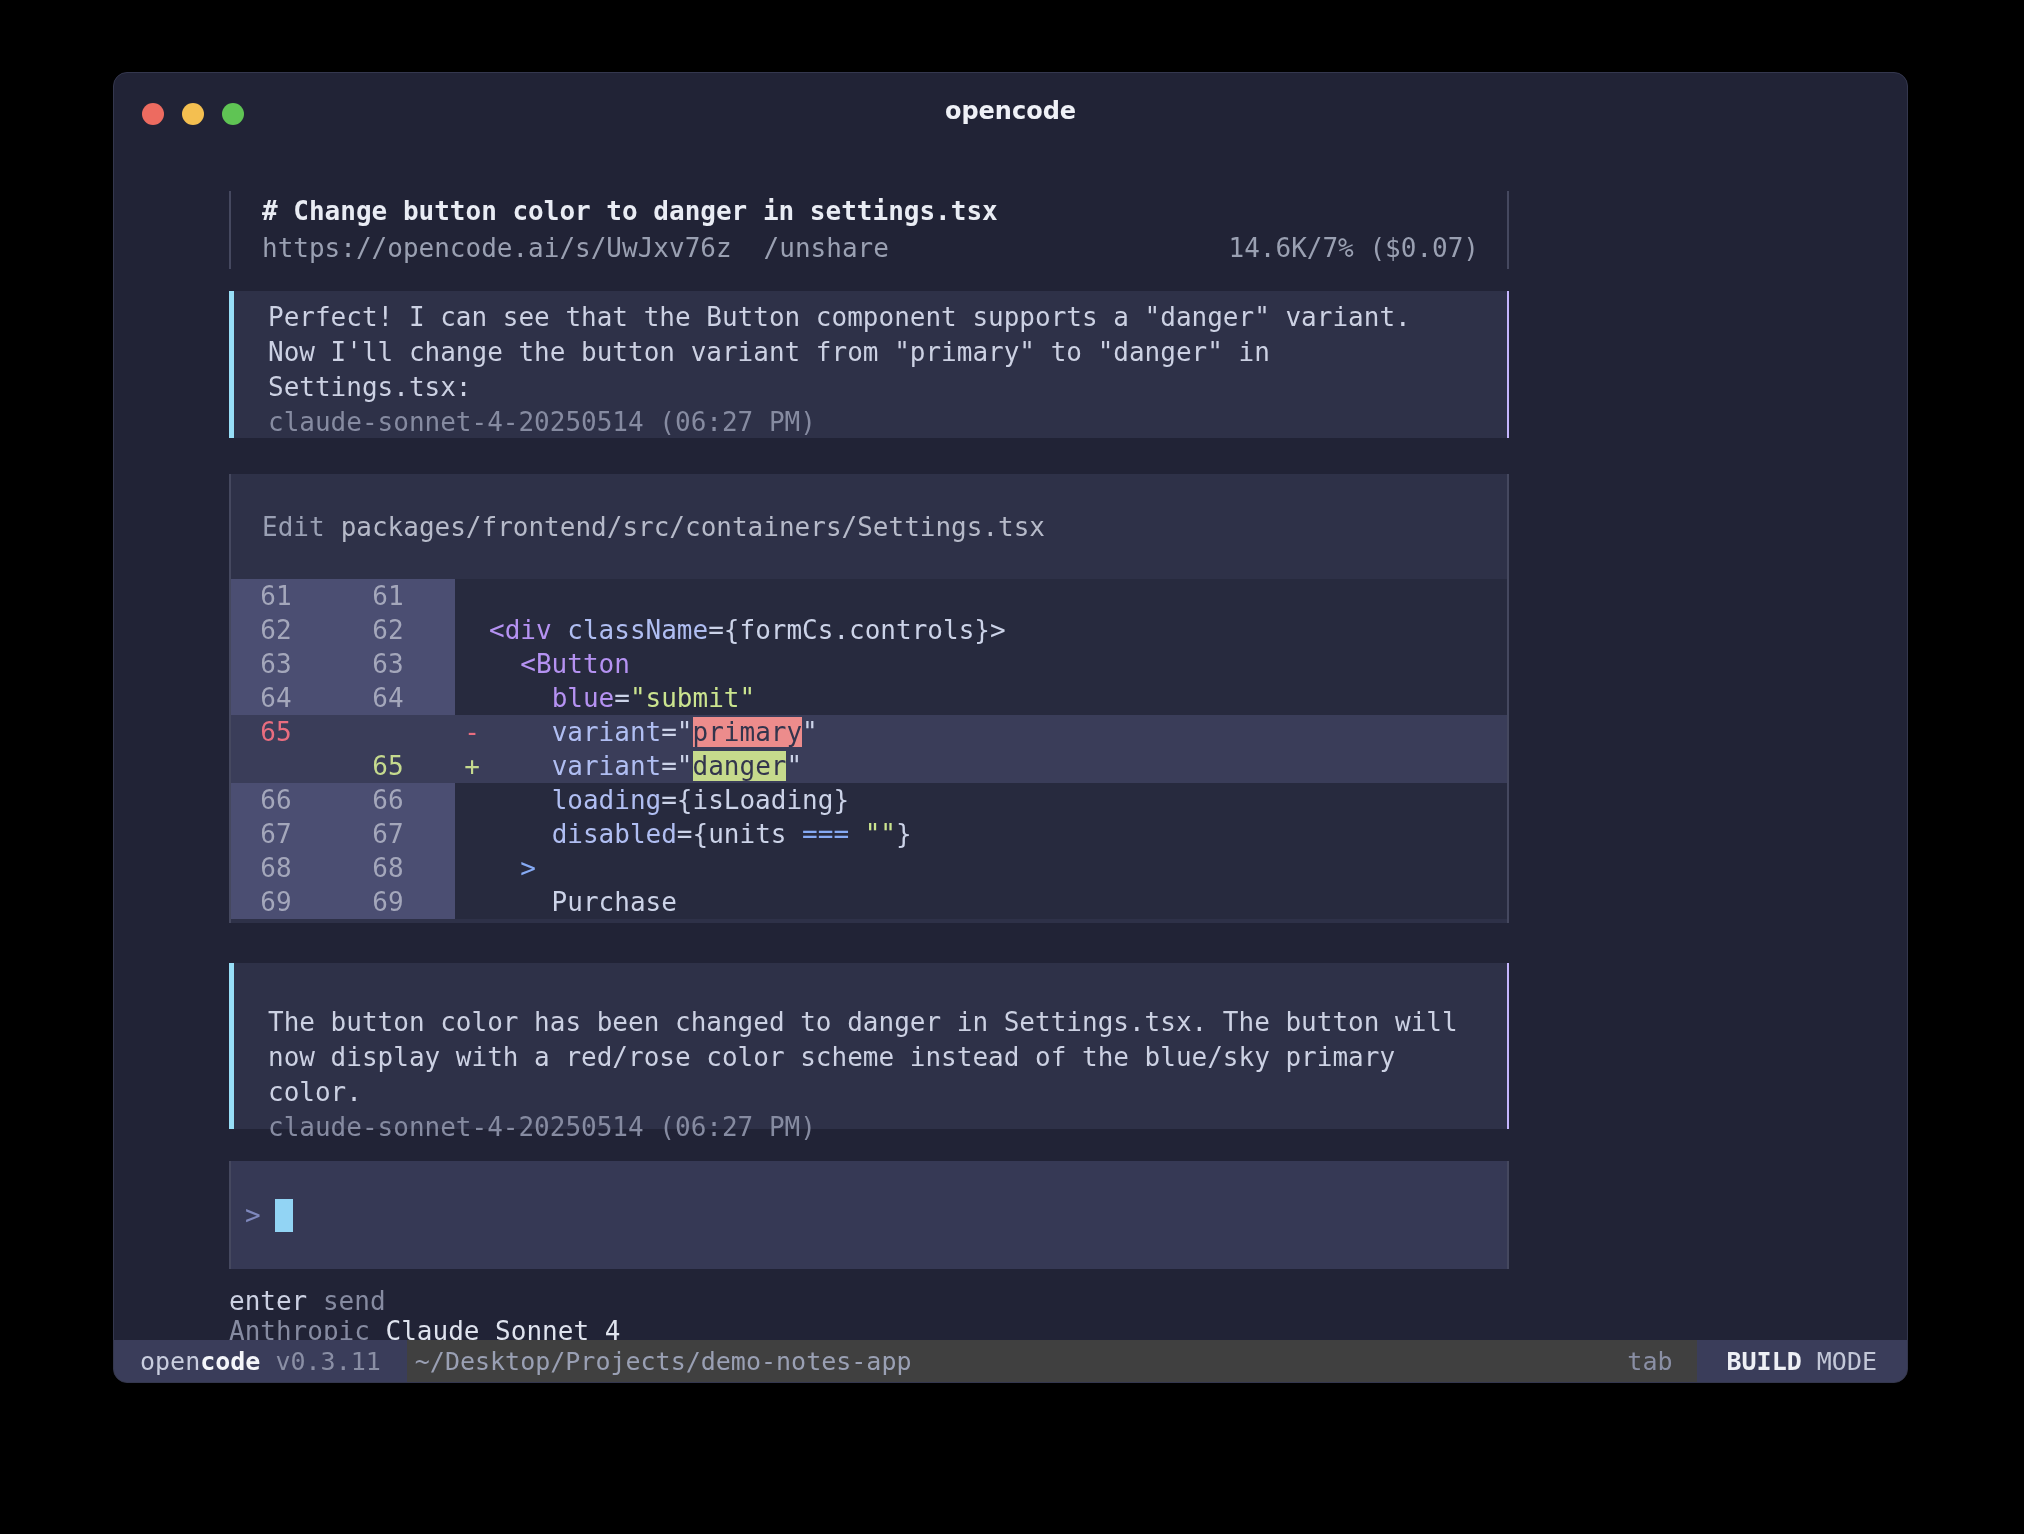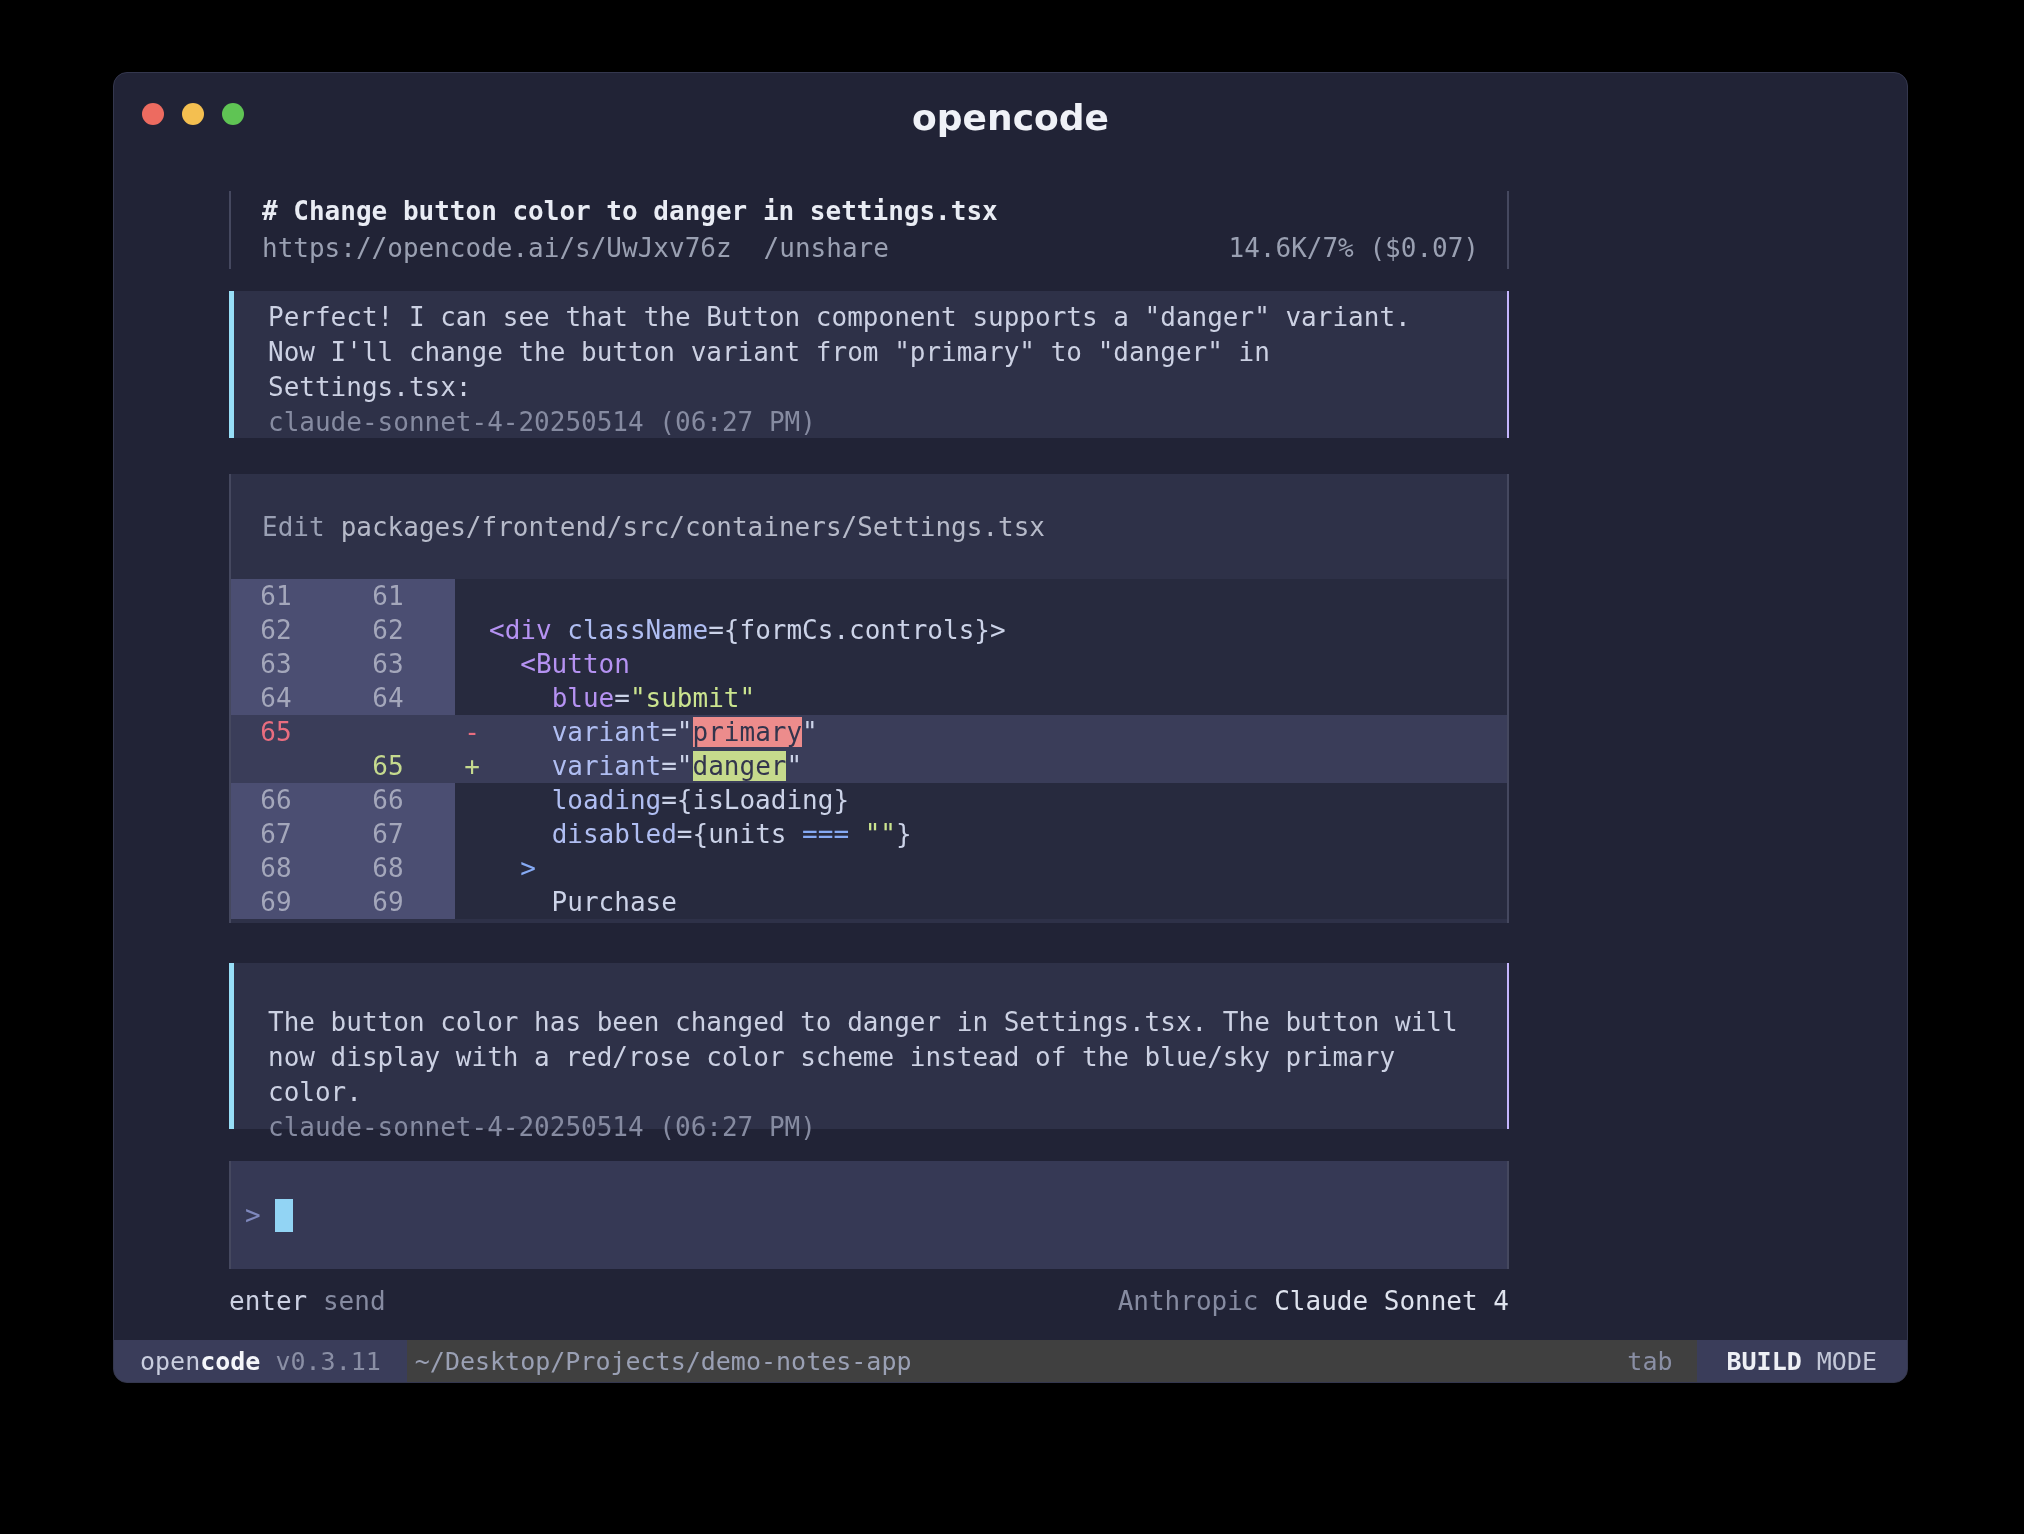--- a/index.html
+++ b/index.html
@@ -9,21 +9,21 @@
           background:#212336;border:1px solid #34374e;border-radius:14px;
           overflow:hidden;box-sizing:border-box;}
   
   .titlebar{position:absolute;top:0;left:0;right:0;height:76px;}
   .lights{position:absolute;left:28px;top:30px;display:flex;gap:18px;}
   .light{width:22px;height:22px;border-radius:50%;}
   .light.red{background:#ed6b60;}
   .light.yellow{background:#f4bf50;}
   .light.green{background:#5fc454;}
   .wtitle{position:absolute;top:24px;left:0;right:0;text-align:center;
-          font-family:"DejaVu Sans",sans-serif;font-weight:bold;font-size:36px;color:#eff1f7;}
+          font-family:"DejaVu Sans",sans-serif;font-weight:bold;font-size:24px;color:#eff1f7;}
   
   .block{position:absolute;left:115px;width:1280px;box-sizing:border-box;}
   
   .task-header{top:118px;height:78px;border-left:2px solid #45485f;border-right:2px solid #45485f;
                padding:2px 28px 0 31px;font-size:26px;line-height:37px;}
   .task-title{color:#e9ecf4;font-weight:bold;white-space:pre;}
   .task-sub{display:flex;justify-content:space-between;color:#9aa0b2;}
   .task-sub .action{margin-left:32px;}
   
   .msg{background:#2e3148;border-left:5px solid #97def7;border-right:2px solid #c4b5fd;
@@ -55,21 +55,21 @@
   .hd{background:#ec8c8c;color:#33354d;}
   .ha{background:#c6da8c;color:#33354d;}
   
   .inputbox{top:1088px;height:108px;background:#363955;border-left:2px solid #45485f;
             border-right:2px solid #45485f;display:flex;align-items:center;
             padding-left:14px;font-size:26px;}
   .prompt{color:#7f88bd;}
   .cursor{display:inline-block;width:18px;height:33px;background:#92d4f4;margin-left:14px;
           vertical-align:middle;}
   
-  .hints{top:1213px;display:flex;justify-content:space-between;font-size:26px;line-height:30px;}
+  .hints{top:1213px;display:flex;font-size:26px;line-height:30px;flex-direction:column;}
   .dim{color:#868ba1;}
   .lit{color:#ccd1e3;}
   .lit2{color:#dfe3ee;}
   
   .statusbar{position:absolute;left:0;right:0;bottom:0;height:42px;background:#404040;
              display:flex;align-items:center;font-size:25px;justify-content:center;}
   .sb-seg{background:#3a3d5a;height:100%;display:flex;align-items:center;flex:none;}
   .sb-app{padding:0 26px;}
   .sb-app .open{color:#c9cedf;}
   .sb-app .codeb{color:#f4f6fa;font-weight:bold;}

